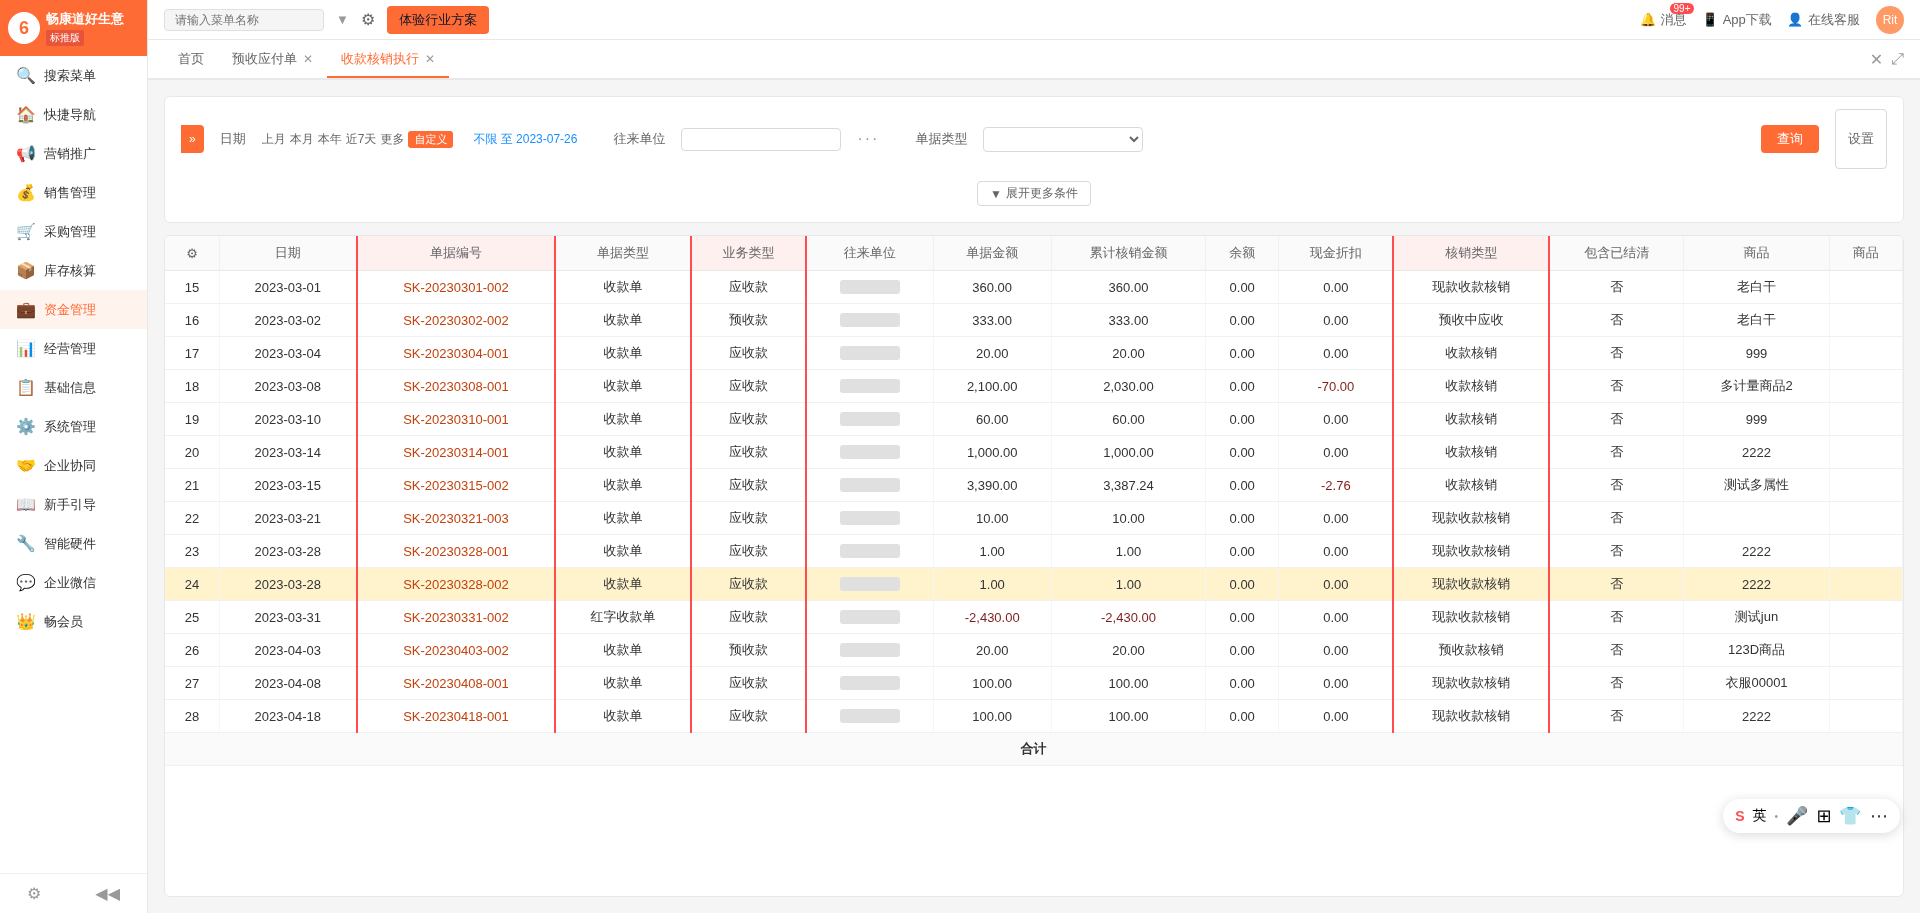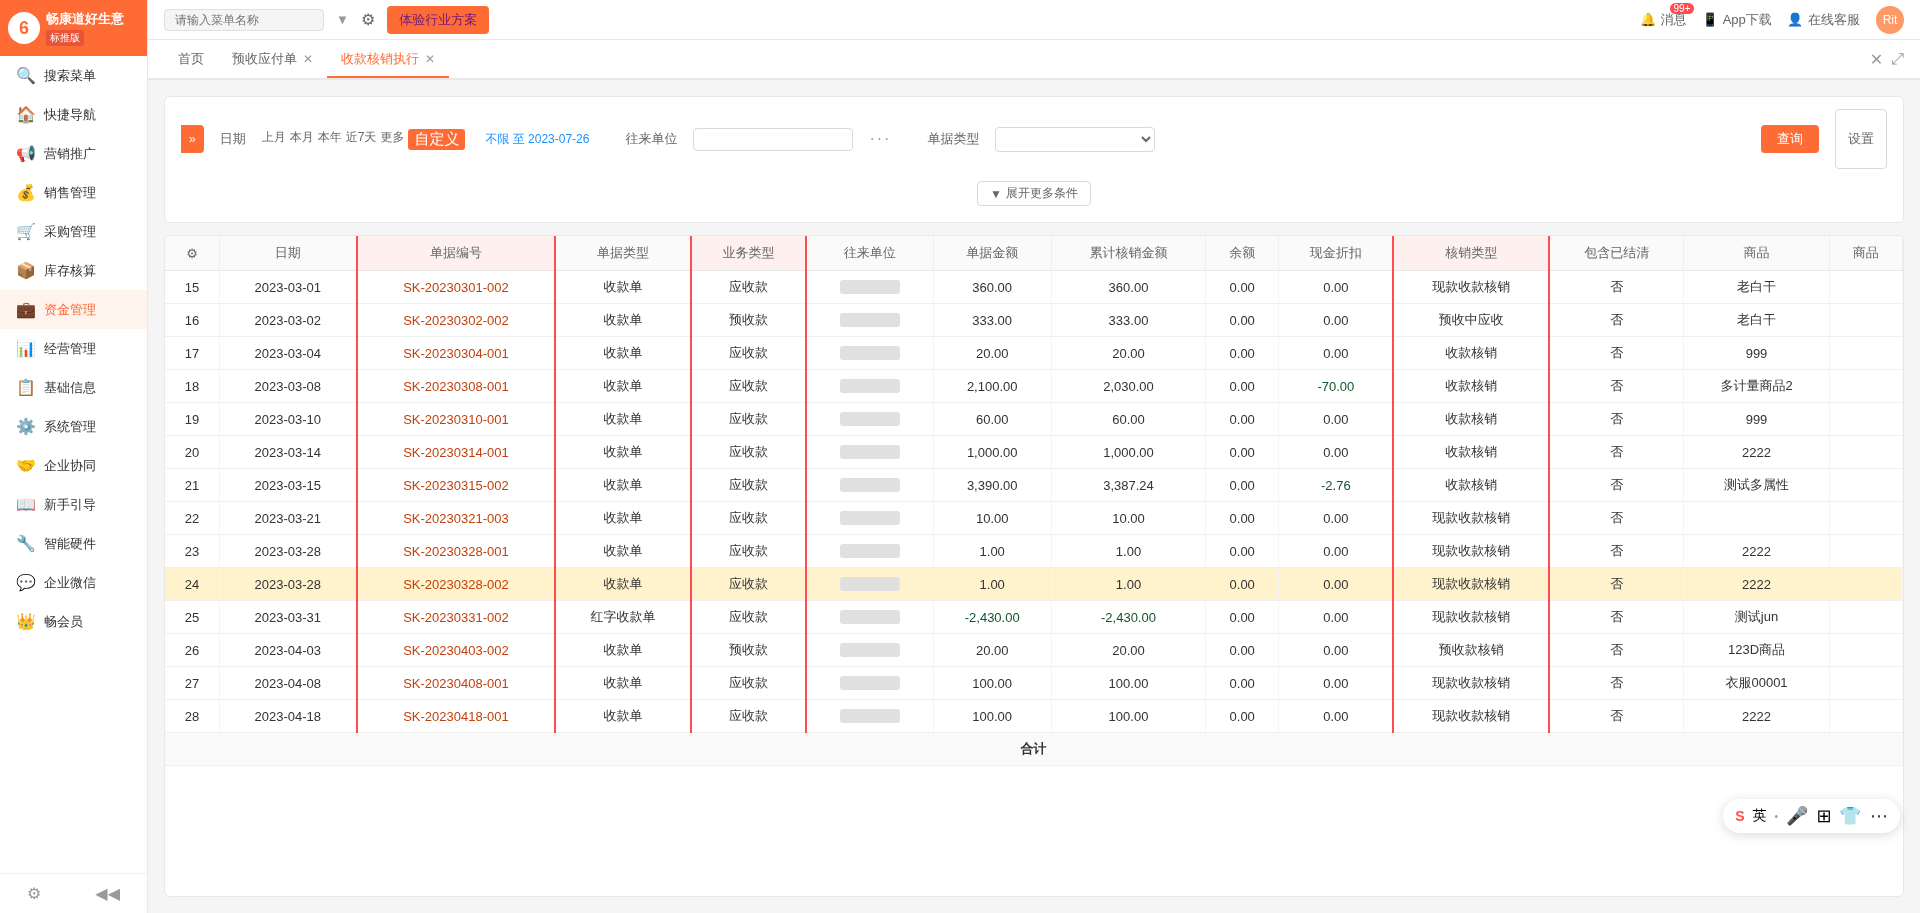--- a/index.html
+++ b/index.html
@@ -18,21 +18,21 @@
 
     
     .main { flex: 1; display: flex; flex-direction: column; overflow: hidden; }
 
     
     .top-header { background: #fff; border-bottom: 1px solid #e8e8e8; padding: 0 16px; height: 40px; display: flex; align-items: center; justify-content: space-between; }
     .header-left { display: flex; align-items: center; gap: 12px; }
     .breadcrumb-input { background: #f5f5f5; border: 1px solid #e0e0e0; border-radius: 4px; padding: 3px 10px; font-size: 12px; color: #666; width: 160px; }
     .breadcrumb-arrow { color: #999; }
     .header-gear { color: #666; cursor: pointer; font-size: 16px; }
-    .header-btn-orange { background: #ff6b35; color: #701a75; border: none; border-radius: 4px; padding: 5px 12px; cursor: pointer; font-size: 13px; }
+    .header-btn-orange { background: #ff6b35; color: #0f172a; border: none; border-radius: 4px; padding: 5px 12px; cursor: pointer; font-size: 13px; }
     .header-right { display: flex; align-items: center; gap: 16px; color: #666; font-size: 13px; }
     .header-notification { position: relative; cursor: pointer; display: flex; align-items: center; gap: 4px; }
     .notification-badge { background: #ff4d4f; color: #fff; font-size: 10px; padding: 0 4px; border-radius: 8px; position: absolute; top: -8px; right: -8px; }
     .header-right-item { display: flex; align-items: center; gap: 4px; cursor: pointer; }
     .user-avatar { width: 28px; height: 28px; background: #ff9966; border-radius: 50%; display: flex; align-items: center; justify-content: center; color: #fff; font-size: 12px; }
 
     
     .tab-bar { background: #fff; border-bottom: 2px solid #e8e8e8; display: flex; align-items: center; padding: 0 16px; height: 40px; }
     .tab { display: flex; align-items: center; gap: 6px; padding: 8px 14px; cursor: pointer; color: #666; font-size: 13px; border-bottom: 2px solid transparent; margin-bottom: -2px; }
     .tab.active { color: #ff6b35; border-bottom: 2px solid #ff6b35; }
@@ -48,40 +48,40 @@
     .page-actions { display: flex; gap: 8px; }
     .btn-outline { border: 1px solid #d9d9d9; background: #fff; border-radius: 4px; padding: 5px 12px; cursor: pointer; font-size: 13px; color: #666; display: flex; align-items: center; gap: 4px; }
 
     
     .filter-bar { background: #fff; border-radius: 6px; padding: 12px 16px; border: 1px solid #e8e8e8; }
     .filter-row { display: flex; align-items: center; gap: 16px; flex-wrap: wrap; }
     .filter-expand-btn { background: #ff6b35; color: #fff; border: none; border-radius: 0 4px 4px 0; padding: 4px 8px; cursor: pointer; font-size: 12px; height: 28px; }
     .filter-label { color: #666; font-size: 13px; white-space: nowrap; }
     .filter-date-group { display: flex; align-items: flex-start; gap: 4px; }
     .filter-date-link { color: #666; cursor: pointer; font-size: 12px; }
-    .filter-custom-btn { background: #ff6b35; color: #fff; border: none; border-radius: 3px; padding: 1px 6px; font-size: 15px; cursor: pointer; }
+    .filter-custom-btn { background: #ff6b35; color: #fff; border: none; border-radius: 3px; padding: 1px 6px; font-size: 11px; cursor: pointer; }
     .filter-date-range { color: #1890ff; font-size: 12px; }
     .filter-input { border: 1px solid #d9d9d9; border-radius: 4px; padding: 3px 8px; font-size: 13px; color: #666; width: 160px; background: #fff; }
     .filter-select { border: 1px solid #d9d9d9; border-radius: 4px; padding: 3px 8px; font-size: 13px; color: #666; width: 160px; background: #fff; }
     .filter-dots { color: #999; font-size: 16px; letter-spacing: 2px; }
     .btn-query { background: #ff6b35; color: #fff; border: none; border-radius: 4px; padding: 5px 16px; cursor: pointer; font-size: 13px; }
     .btn-settings { border: 1px solid #d9d9d9; background: #fff; border-radius: 4px; padding: 20px 12px; cursor: pointer; font-size: 13px; color: #666; }
     .expand-more { display: flex; align-items: center; justify-content: center; padding: 4px; }
     .expand-btn { border: 1px solid #d9d9d9; background: #fff; border-radius: 4px; padding: 3px 12px; cursor: pointer; font-size: 12px; color: #666; display: flex; align-items: center; gap: 4px; }
 
     
     .table-container { flex: 1; background: #fff; border-radius: 6px; border: 1px solid #e8e8e8; overflow: auto; }
     table { width: 100%; border-collapse: collapse; font-size: 13px; }
     thead { position: sticky; top: 0; z-index: 10; }
     th { background: #fafafa; border-bottom: 1px solid #e8e8e8; border-right: 1px solid #f0f0f0; padding: 8px 10px; text-align: center; color: #666; font-weight: normal; white-space: nowrap; }
     td { border-bottom: 1px solid #f0f0f0; border-right: 1px solid #f5f5f5; padding: 7px 10px; text-align: center; color: #333; white-space: nowrap; }
     tr.highlighted td { background: #fff3cd; }
     tr.footer-row td { background: #fafafa; font-weight: bold; }
     .link-text { color: #c2410c; cursor: pointer; }
-    .text-red { color: #14532d; }
+    .text-red { color: #7f1d1d; }
     .blurred { background: #e0e0e0; border-radius: 3px; color: transparent; display: inline-block; min-width: 60px; height: 14px; }
 
     
     .float-keyboard { position: fixed; bottom: 80px; right: 20px; display: flex; gap: 8px; align-items: center; background: #fff; border-radius: 24px; padding: 6px 12px; box-shadow: 0 2px 12px rgba(0,0,0,0.15); z-index: 1000; }
   </style>
 </head>
 <body>
 
 <div class="sidebar">
   <div class="sidebar-logo">

